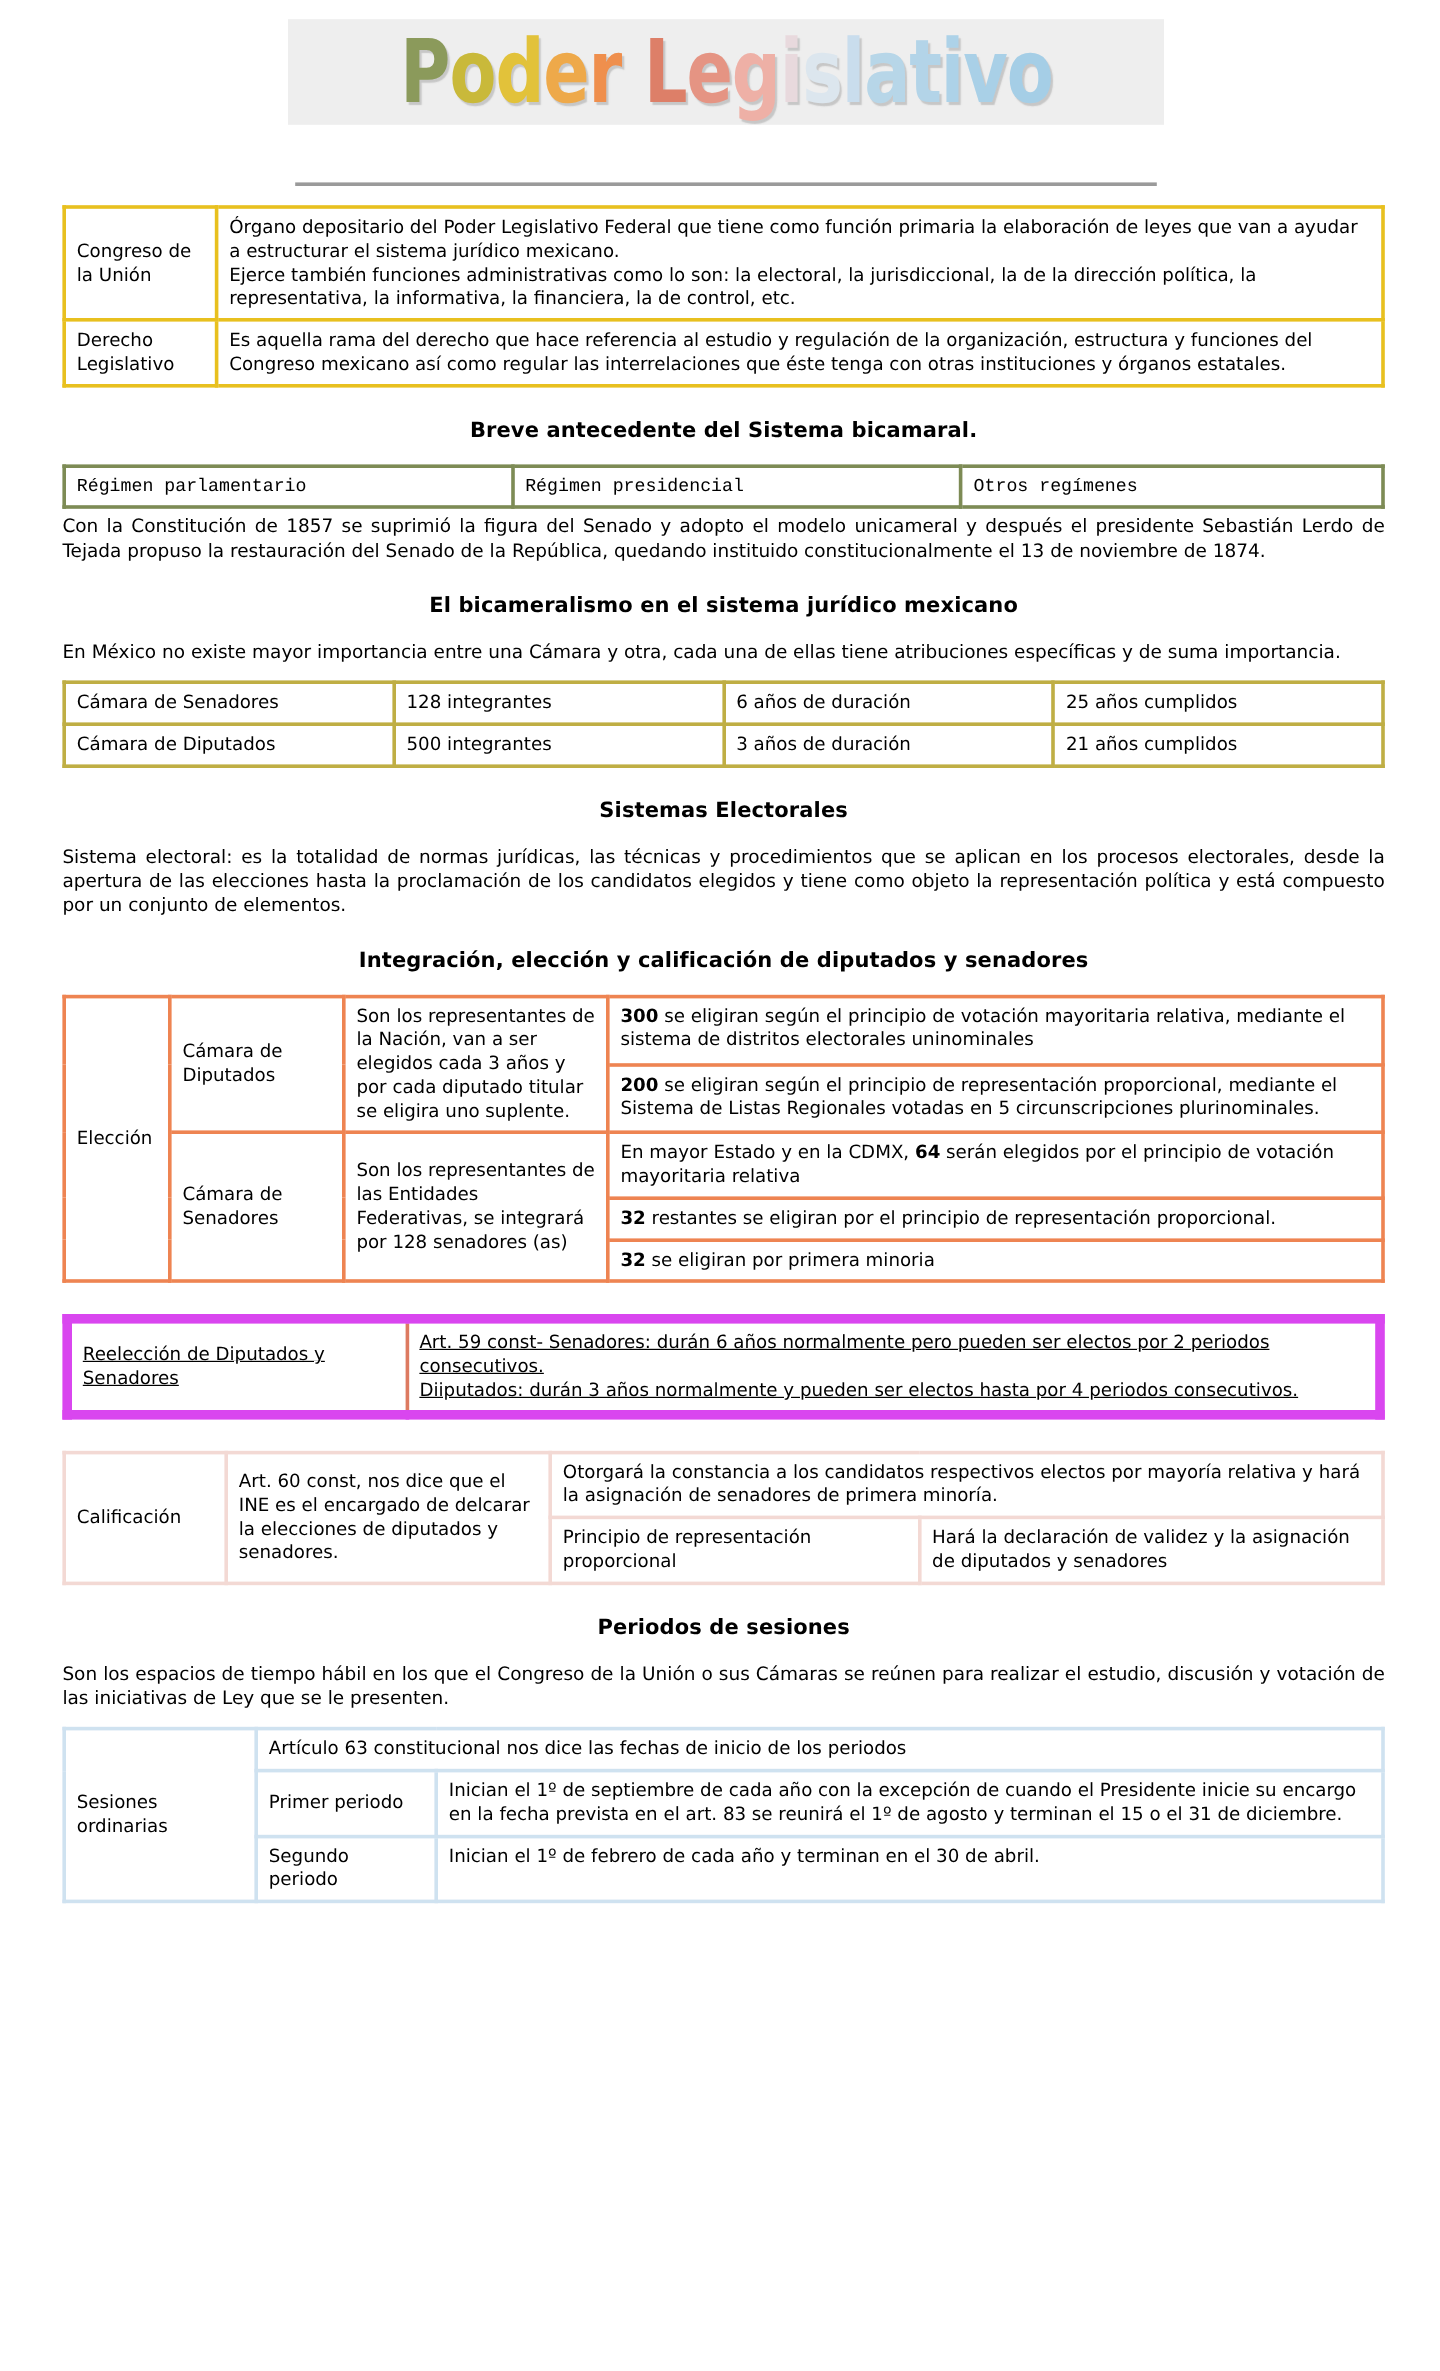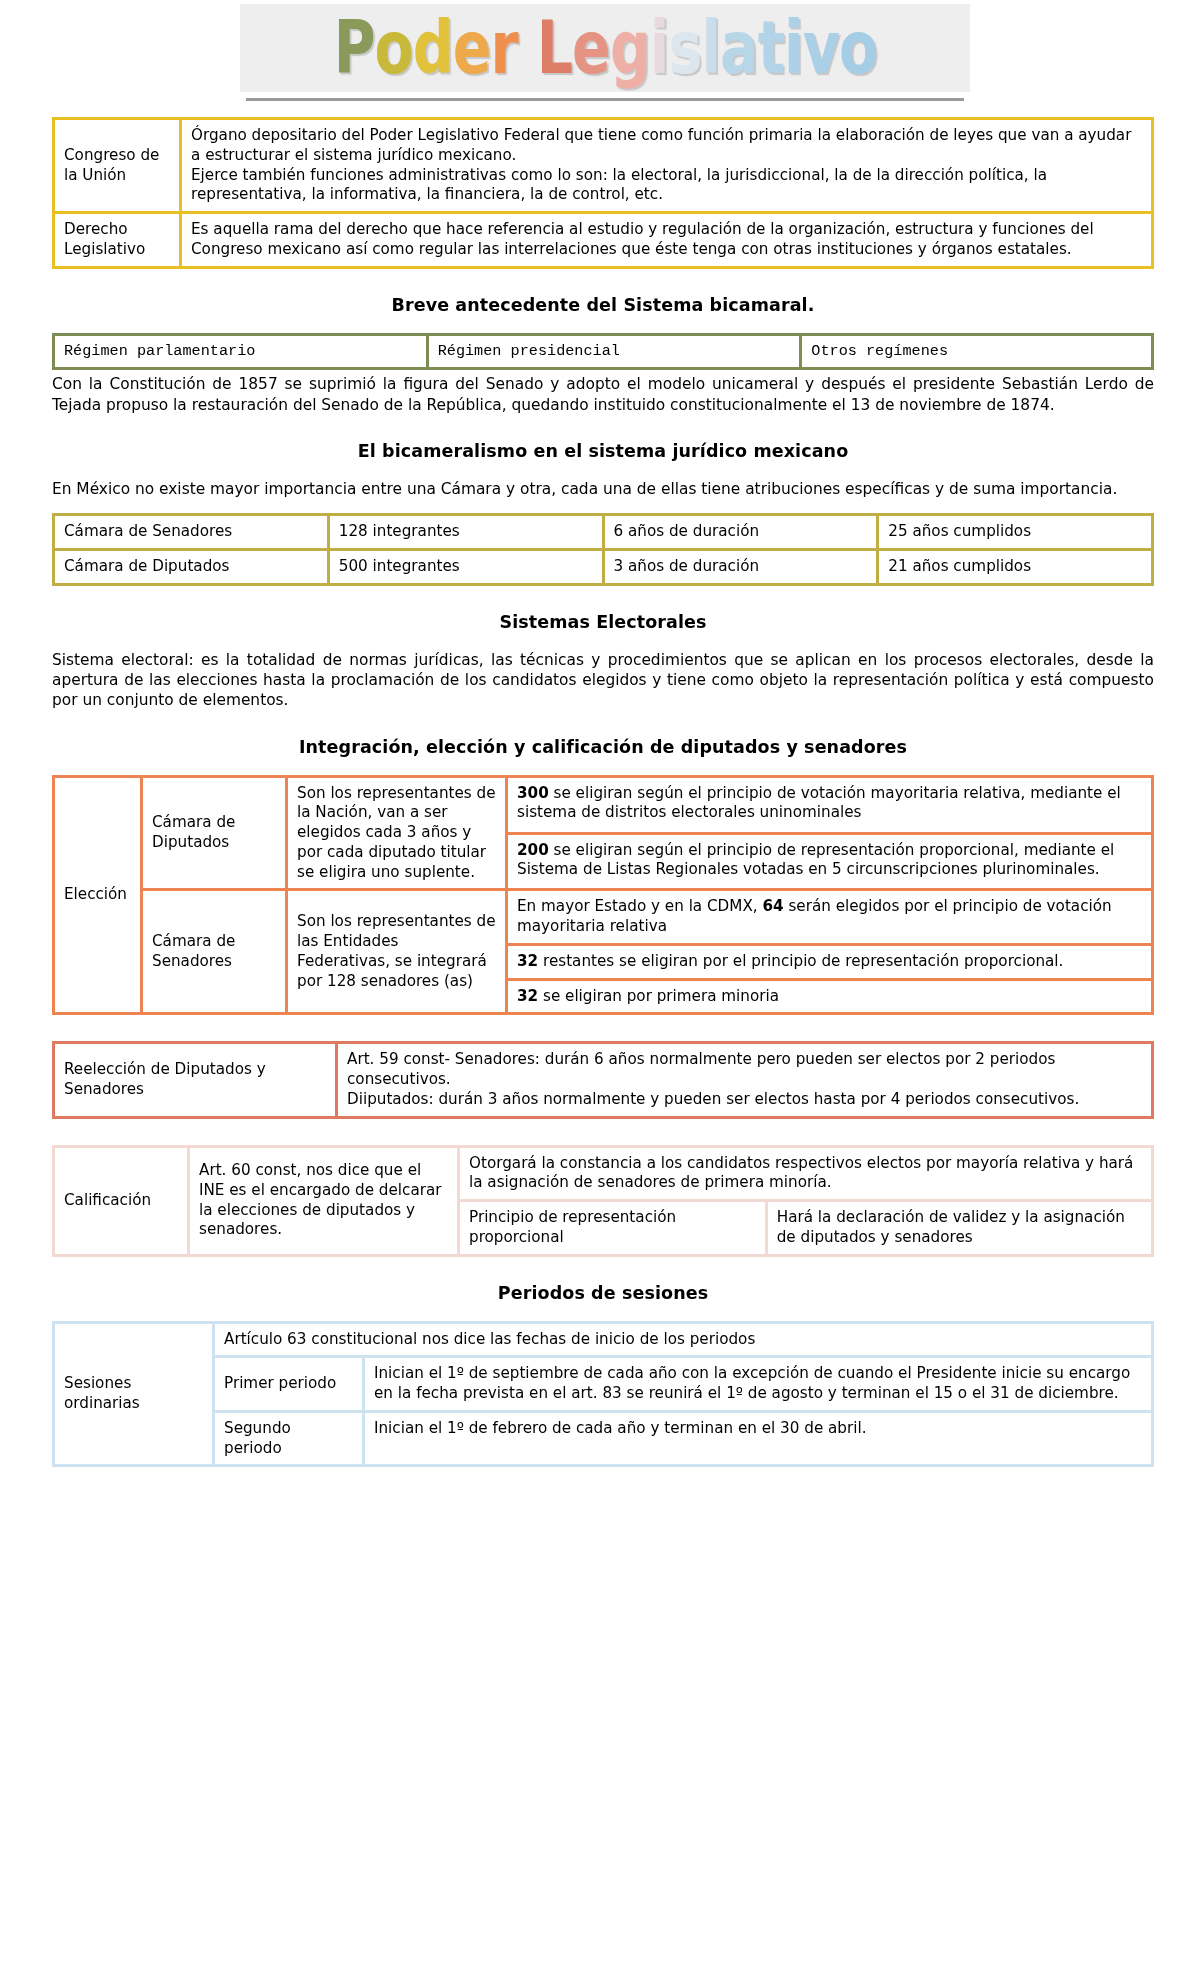--- a/index.html
+++ b/index.html
@@ -18,24 +18,25 @@
     width: 1200px;
     min-height: 1976px;
     padding: 0;
     position: relative;
     background: #ffffff;
   }
 
   
   .header {
     width: 100%;
-    padding-top: 4px;
+    padding-top: 16px;
     display: flex;
     flex-direction: column;
     align-items: center;
+    gap: 42px;
   }
   .title-banner {
     width: 730px;
     height: 88px;
     background: #eeeeee;
     display: flex;
     align-items: center;
     justify-content: center;
     position: relative;
     margin-left: 10px;
@@ -105,21 +106,21 @@
   
   .b-gold  td { border: 3px solid #e8c01f; }
   .b-gold  { border: 3px solid #e8c01f; }
   .b-olive td { border: 3px solid #7d8b55; }
   .b-olive { border: 3px solid #0f172a; font-family: Liberation Mono, monospace; }
   .b-dgold td { border: 3px solid #bfae44; }
   .b-dgold { border: 3px solid #bfae44; }
   .b-orange td { border: 3px solid #ee8452; }
   .b-orange { border: 3px solid #ee8452; }
   .b-coral td { border: 3px solid #dd7a61; }
-  .b-coral { border: 2px solid #d946ef; }
+  .b-coral { border: 8px solid #d946ef; text-decoration: underline; }
   .b-pink td { border: 3px solid #f3d9d4; }
   .b-pink { border: 3px solid #f3d9d4; }
   .b-blue td { border: 3px solid #cfe2f0; }
   .b-blue { border: 3px solid #cfe2f0; }
 
   .tblwrap { margin: 0 0 4px 0; }
   .sp-16 { height: 16px; }
   .sp-22 { height: 22px; }
 
   .hdr-cell { font-weight: bold; font-size: 17px; text-align: center; padding: 7px 6px; }
@@ -299,20 +300,21 @@
           </tr>
           <tr>
             <td class="ctr mid">Principio de representación proporcional</td>
             <td class="mid">Hará la declaración de validez y la asignación de diputados y senadores</td>
           </tr>
         </tbody>
       </table>
     </div>
 
     <h2 class="section">Periodos de sesiones</h2>
+    <p class="para">Son los espacios de tiempo hábil en los que el Congreso de la Unión o sus Cámaras se reúnen para realizar el estudio, discusión y votación de las iniciativas de Ley que se le presenten.</p>
 
     <div class="tblwrap">
       <table class="tbl b-blue">
         <colgroup>
             <col style="width:160px">
             <col style="width:150px">
             <col>
           </colgroup>
         <tbody>
           <tr>

